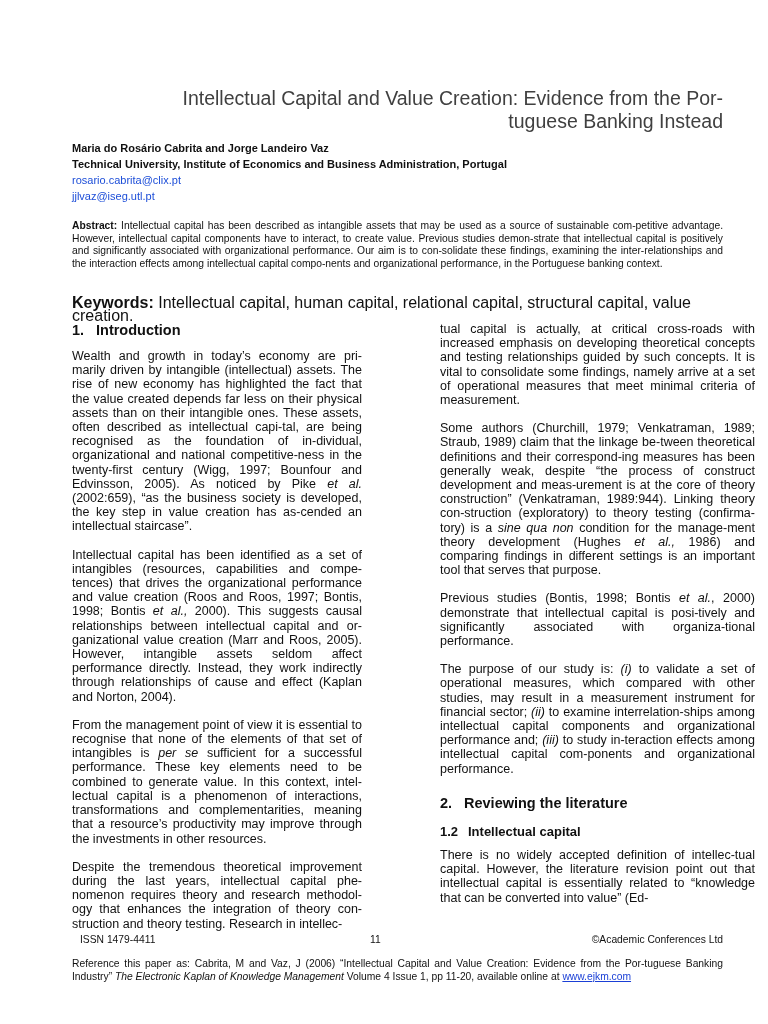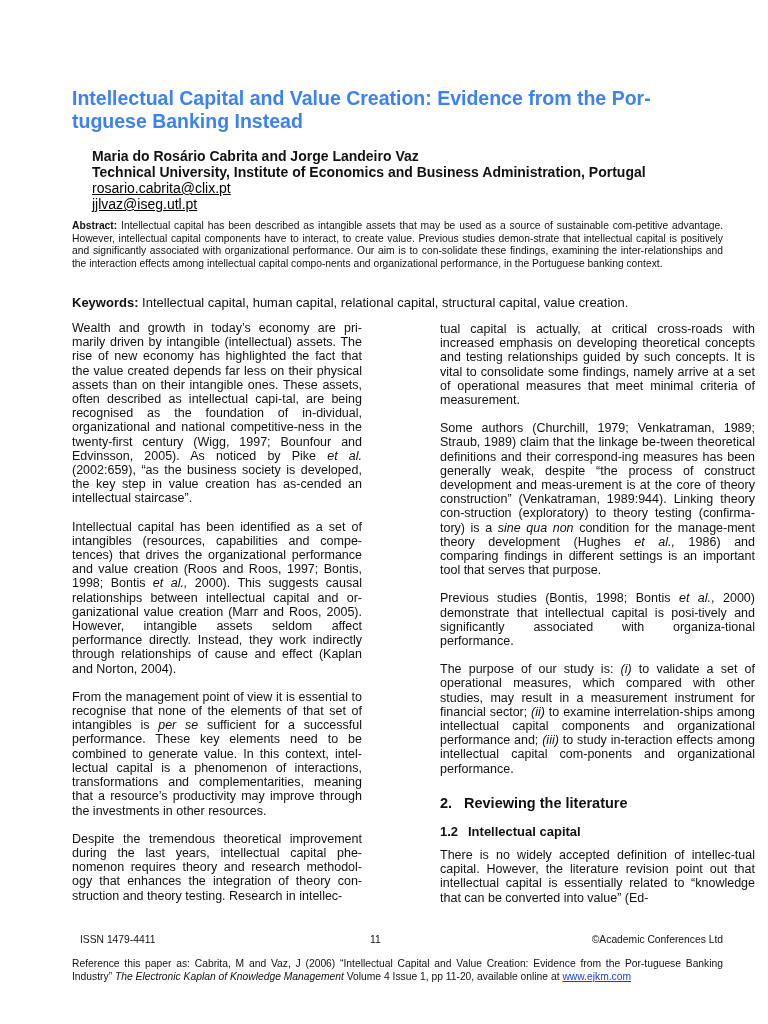--- a/index.html
+++ b/index.html
@@ -1,25 +1,25 @@
 <!DOCTYPE html>
 <html><head>
 <meta charset="utf-8">
 <style>
   html, body { margin: 0; padding: 0; background: #ffffff; }
   body { width: 768px; height: 1024px; position: relative; overflow: hidden;
          font-family: "Liberation Sans", sans-serif; color: #111; }
   .title { position: absolute; left: 72px; top: 87px; width: 651px;
-           font-size: 19.5px; font-weight: bold; line-height: 23px; margin: 0; color: #3b82f6; }
-  .authors { position: absolute; left: 72px; top: 148px; width: 651px; font-size: 14px; line-height: 16px; margin-left: 20px; }
+           font-size: 19.5px; font-weight: normal; line-height: 23px; margin: 0; color: #404040; text-align: right; }
+  .authors { position: absolute; left: 72px; top: 140px; width: 651px; font-size: 11px; line-height: 16px; }
   .authors .b { font-weight: bold; display: block; }
-  .authors a { color: #000000; text-decoration: underline; display: block; }
+  .authors a { color: #1d4ed8; display: block; }
   .abstract { position: absolute; left: 72px; top: 220px; width: 651px; font-size: 10.3px;
               line-height: 12.7px; text-align: justify; }
-  .keywords { position: absolute; left: 72px; top: 296px; width: 651px; font-size: 13px; line-height: 13px; }
+  .keywords { position: absolute; left: 72px; top: 296px; width: 651px; font-size: 16px; line-height: 13px; }
   .lbl { font-weight: bold; }
   .col { position: absolute; font-size: 12.5px; line-height: 14.2px; text-align: justify; }
   .col p { margin: 0 0 14px 0; }
   .col-left { left: 72px; top: 321px; width: 290px; }
   .col-right { left: 416px; top: 322px; width: 315px; margin-left: 24px; }
   h2 { font-size: 14.5px; font-weight: bold; margin: 0 0 10px 0; line-height: 18px; }
   h2 .num { display: inline-block; width: 24px; }
   h3 { font-size: 13px; font-weight: bold; margin: 0 0 8px 0; line-height: 16px; }
   h3 .num { display: inline-block; width: 28px; }
   .footer { position: absolute; left: 72px; top: 934px; width: 651px; font-size: 10.3px; }
@@ -50,20 +50,23 @@
   <span class="lbl">Abstract:</span>
   <span>Intellectual capital has been described as intangible assets that may be used as a source of sustainable com-petitive advantage. However, intellectual capital components have to interact, to create value. Previous studies demon-strate that intellectual capital is positively and significantly associated with organizational performance. Our aim is to con-solidate these findings, examining the inter-relationships and the interaction effects among intellectual capital compo-nents and organizational performance, in the Portuguese banking context.</span>
 </div>
 
 <div class="keywords">
   <span class="lbl">Keywords:</span>
   <span>Intellectual capital, human capital, relational capital, structural capital, value creation.</span>
 </div>
 
 <div class="col col-left">
+  <h2>
+    <span class="num">1.</span><span>Introduction</span>
+  </h2>
   <p><span>Wealth and growth in today’s economy are pri-marily driven by intangible (intellectual) assets. The rise of new economy has highlighted the fact that the value created depends far less on their physical assets than on their intangible ones. These assets, often described as intellectual capi-tal, are being recognised as the foundation of in-dividual, organizational and national competitive-ness in the twenty-first century (Wigg, 1997; Bounfour and Edvinsson, 2005). As noticed by Pike </span><em>et al.</em><span> (2002:659), “as the business society is developed, the key step in value creation has as-cended an intellectual staircase”.</span></p>
   <p><span>Intellectual capital has been identified as a set of intangibles (resources, capabilities and compe-tences) that drives the organizational performance and value creation (Roos and Roos, 1997; Bontis, 1998; Bontis </span><em>et al.,</em><span> 2000). This suggests causal relationships between intellectual capital and or-ganizational value creation (Marr and Roos, 2005). However, intangible assets seldom affect performance directly. Instead, they work indirectly through relationships of cause and effect (Kaplan and Norton, 2004).</span></p>
   <p><span>From the management point of view it is essential to recognise that none of the elements of that set of intangibles is </span><em>per se</em><span> sufficient for a successful performance. These key elements need to be combined to generate value. In this context, intel-lectual capital is a phenomenon of interactions, transformations and complementarities, meaning that a resource’s productivity may improve through the investments in other resources.</span></p>
   <p>Despite the tremendous theoretical improvement during the last years, intellectual capital phe-nomenon requires theory and research methodol-ogy that enhances the integration of theory con-struction and theory testing. Research in intellec-</p>
 </div>
 
 <div class="col col-right">
   <p>tual capital is actually, at critical cross-roads with increased emphasis on developing theoretical concepts and testing relationships guided by such concepts. It is vital to consolidate some findings, namely arrive at a set of operational measures that meet minimal criteria of measurement.</p>
   <p><span>Some authors (Churchill, 1979; Venkatraman, 1989; Straub, 1989) claim that the linkage be-tween theoretical definitions and their correspond-ing measures has been generally weak, despite “the process of construct development and meas-urement is at the core of theory construction” (Venkatraman, 1989:944). Linking theory con-struction (exploratory) to theory testing (confirma-tory) is a </span><em>sine qua non</em><span> condition for the manage-ment theory development (Hughes </span><em>et al.,</em><span> 1986) and comparing findings in different settings is an important tool that serves that purpose.</span></p>
   <p><span>Previous studies (Bontis, 1998; Bontis </span><em>et al.</em><span>, 2000) demonstrate that intellectual capital is posi-tively and significantly associated with organiza-tional performance.</span></p>

